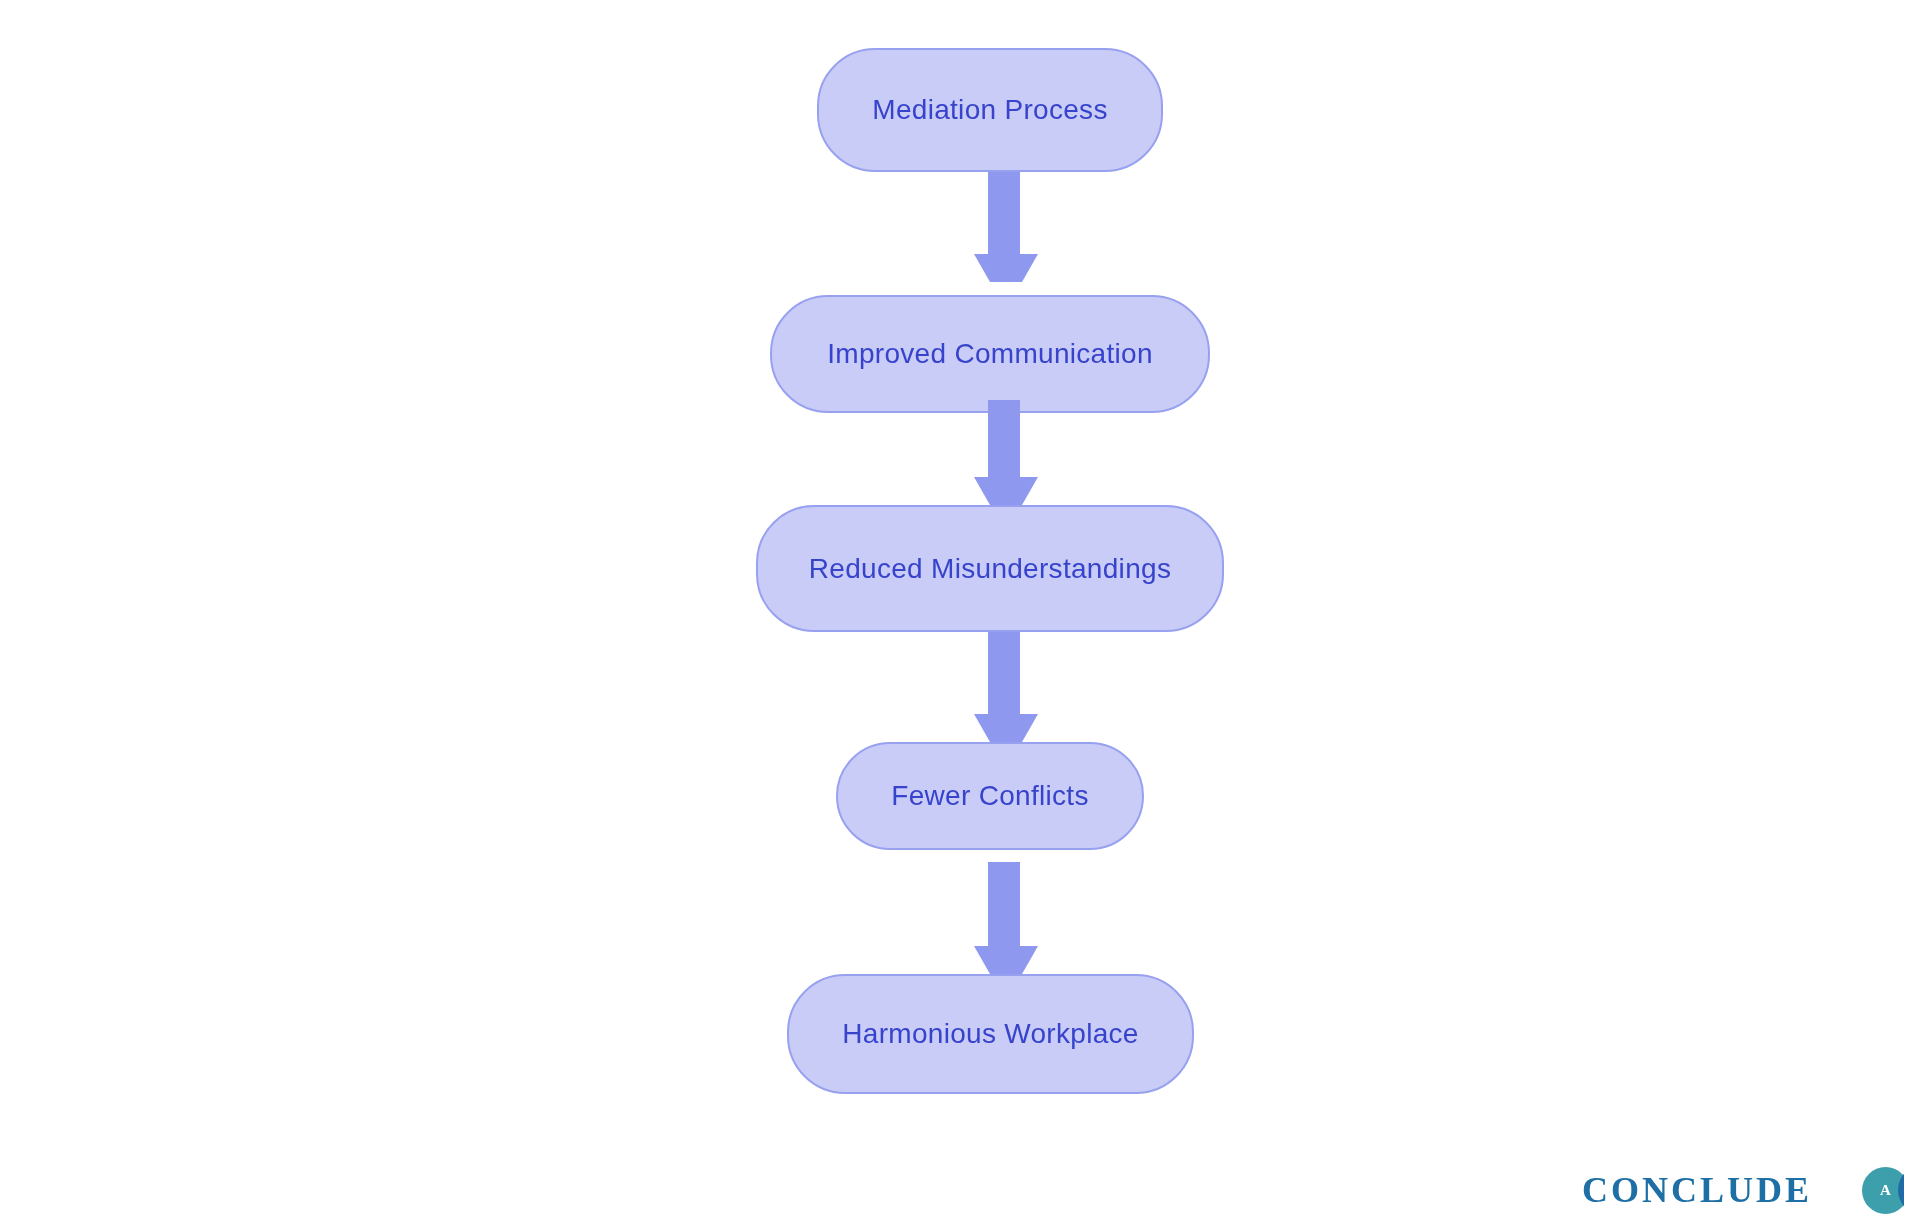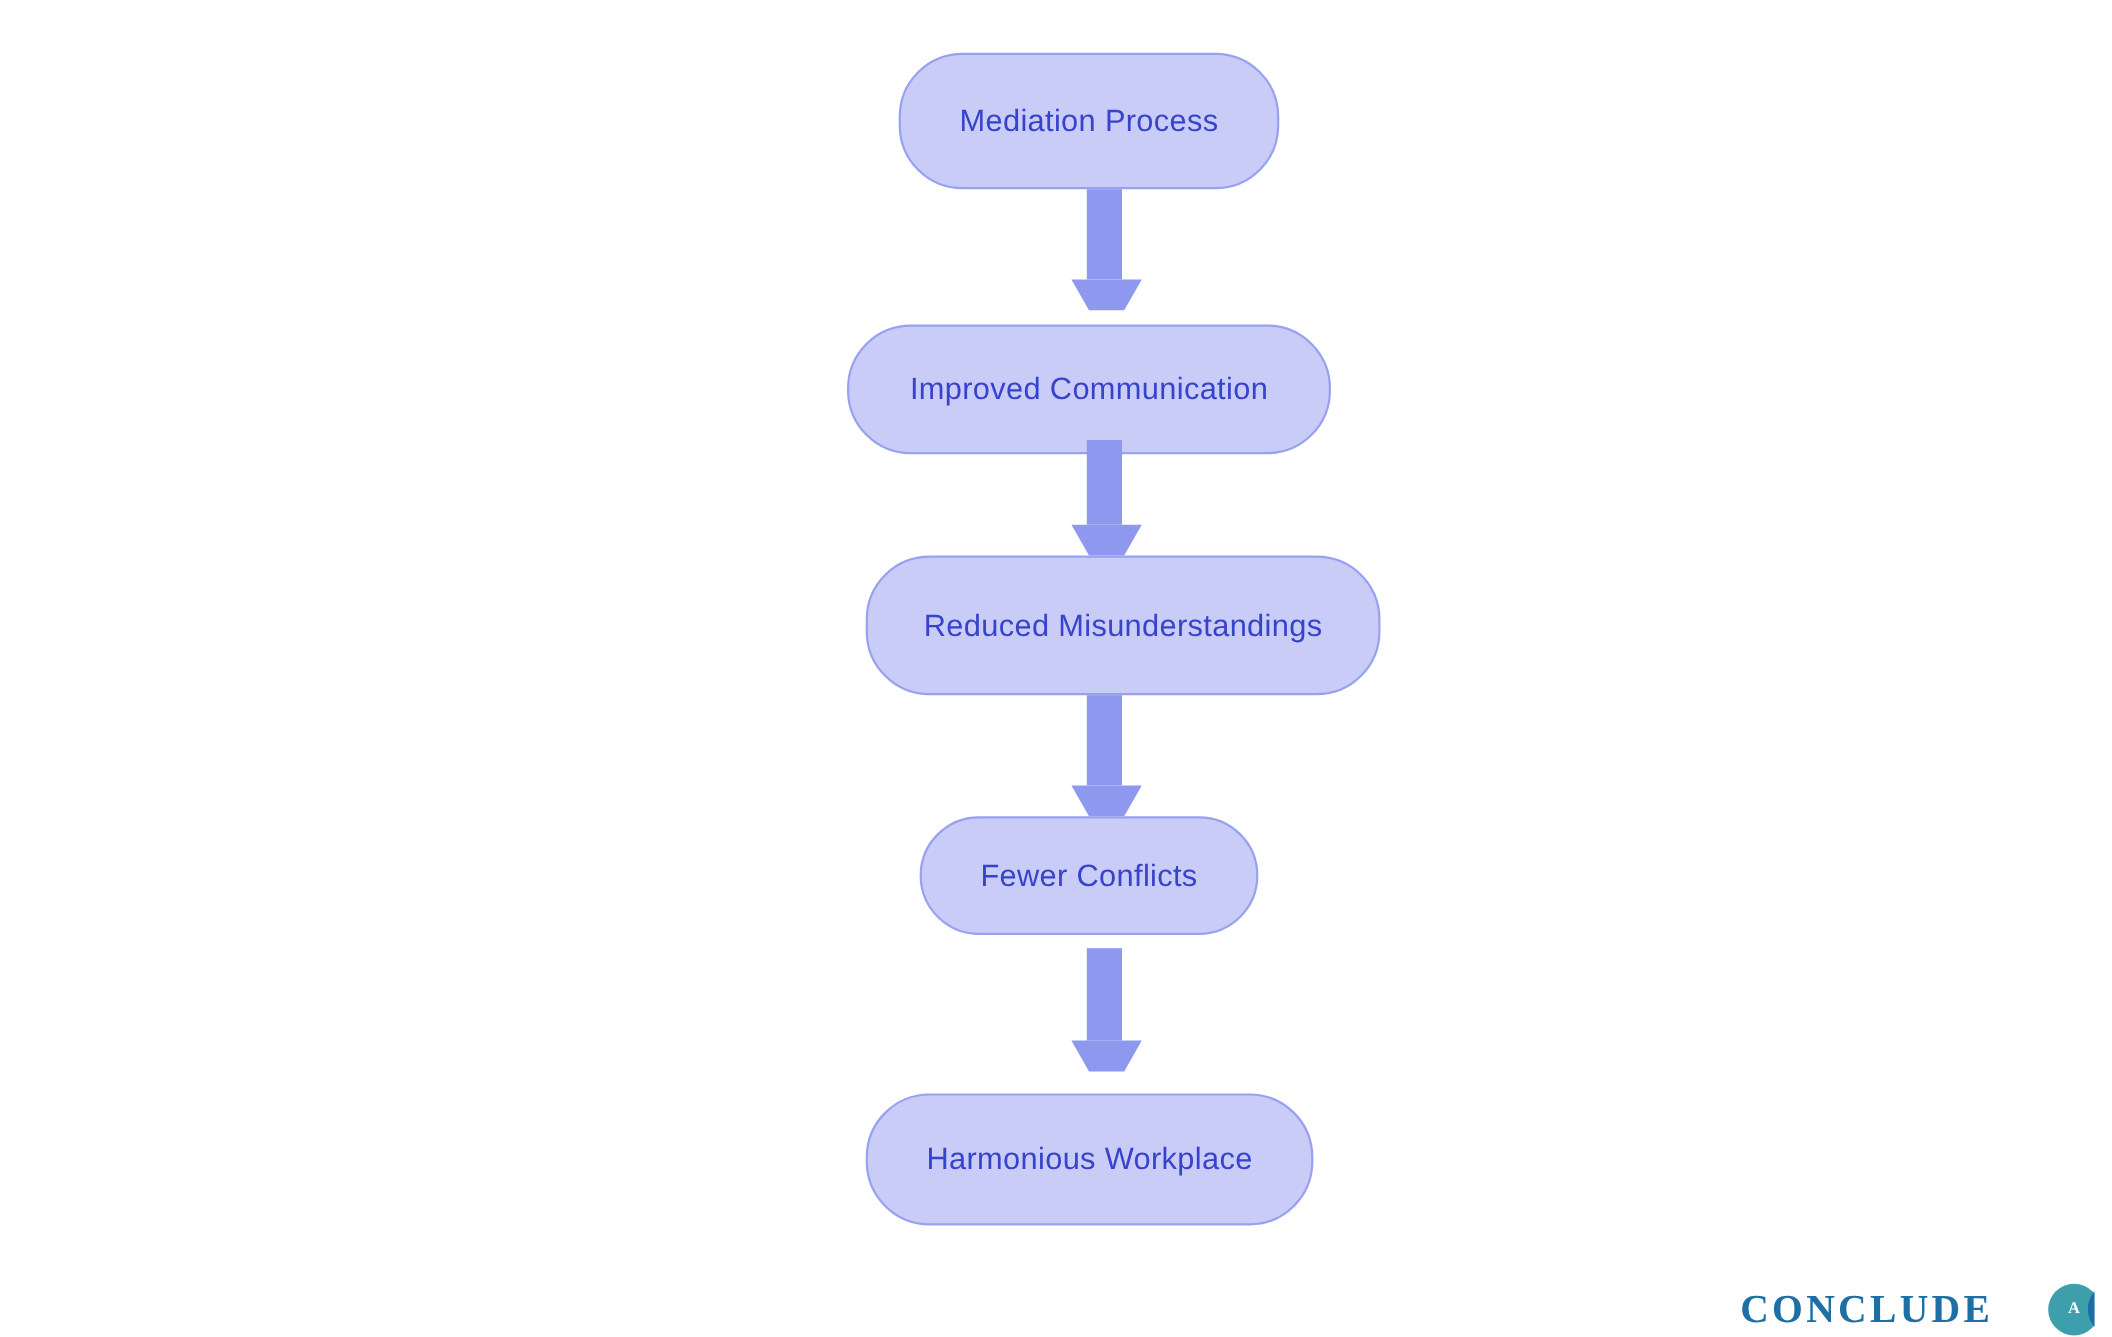--- a/index.html
+++ b/index.html
@@ -23,23 +23,23 @@
     color: #3743cb;
     font-size: 28px;
     letter-spacing: 0.3px;
     display: flex;
     align-items: center;
     justify-content: center;
     text-align: center;
   }
   .node-1 { left: 785px; top: 16px;  width: 346px; height: 124px; }
   .node-2 { left: 738px; top: 250px; width: 440px; height: 118px; margin-top: 13px; }
-  .node-3 { left: 755px; top: 473px; width: 468px; height: 127px; }
+  .node-3 { left: 724px; top: 473px; width: 468px; height: 127px; }
   .node-4 { left: 804px; top: 710px; width: 308px; height: 108px; text-align: center; }
-  .node-5 { left: 755px; top: 942px; width: 407px; height: 120px; margin-top: 20px; }
+  .node-5 { left: 755px; top: 942px; width: 407px; height: 120px; }
 
   
   .arrow-line {
     position: absolute;
     left: 956px;
     width: 4px;
     background: #8e98ef;
   }
   .arrow-head {
     position: absolute;

